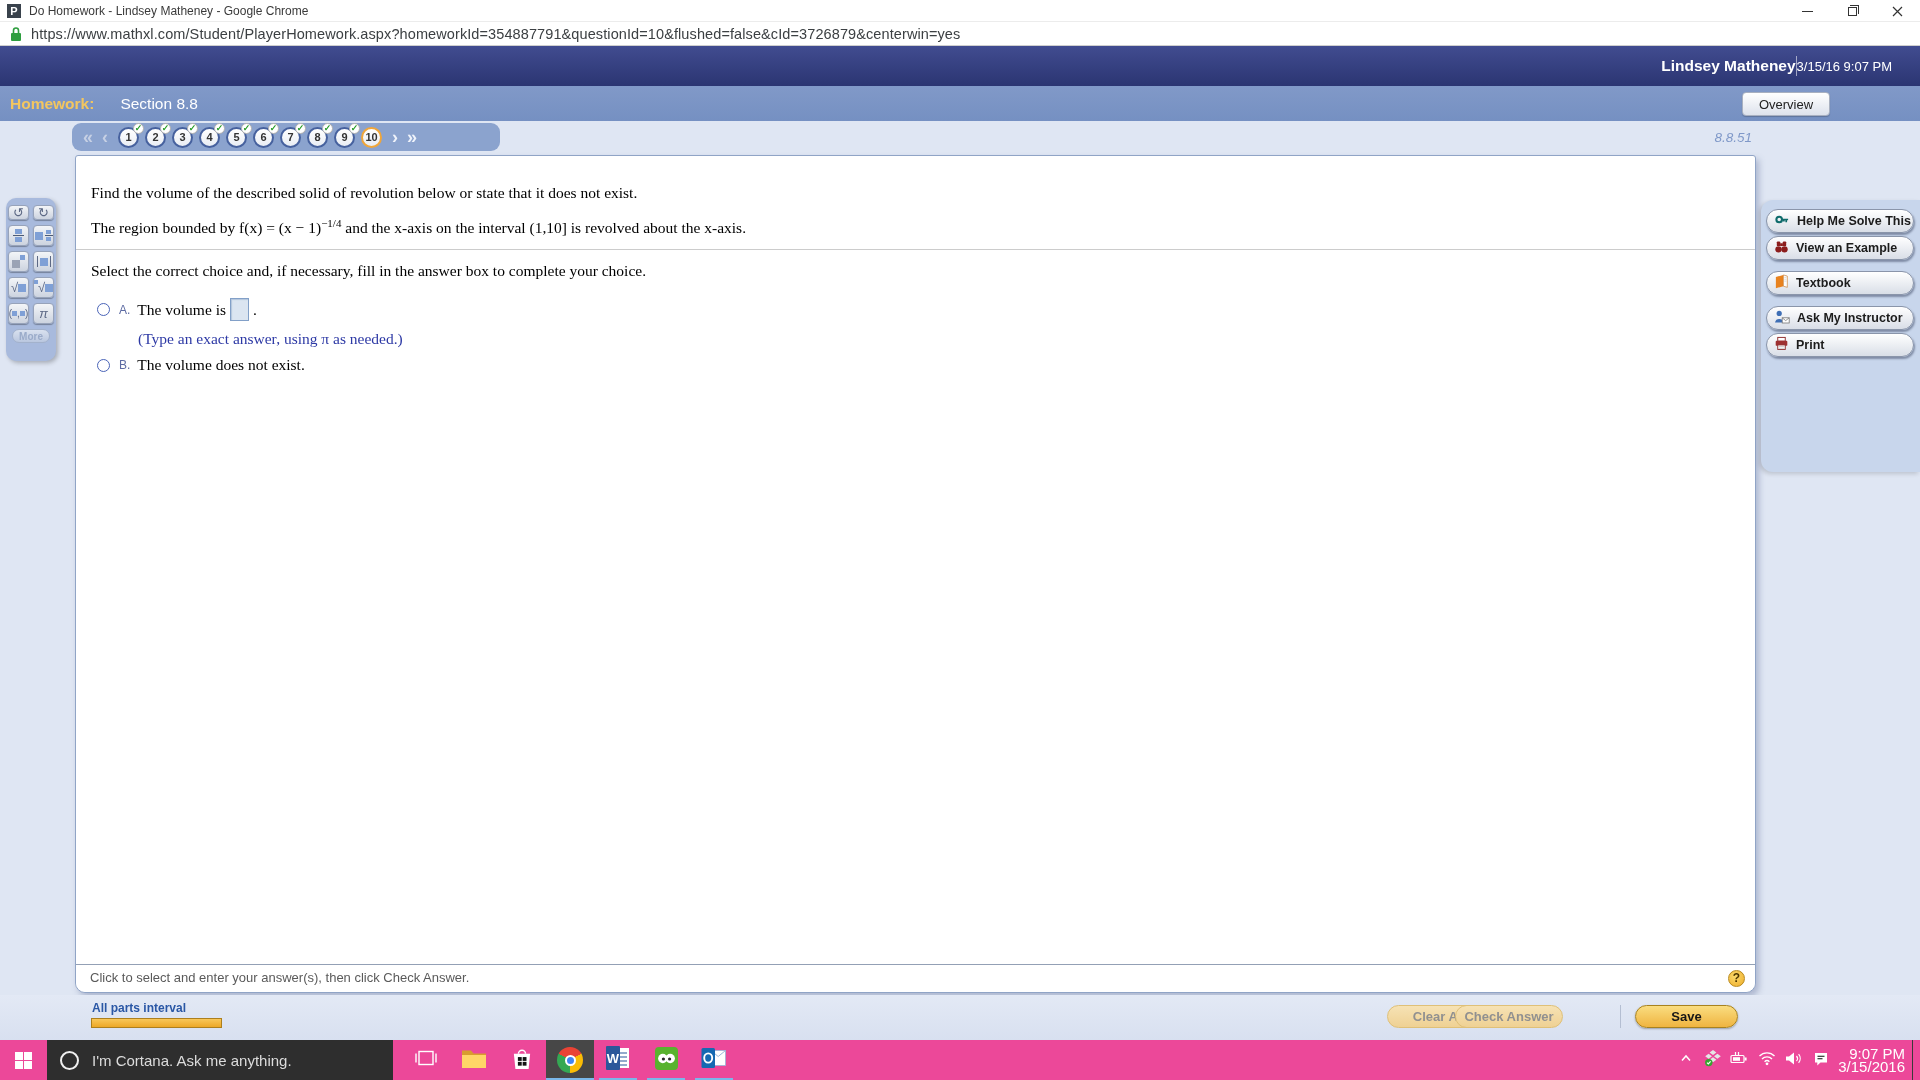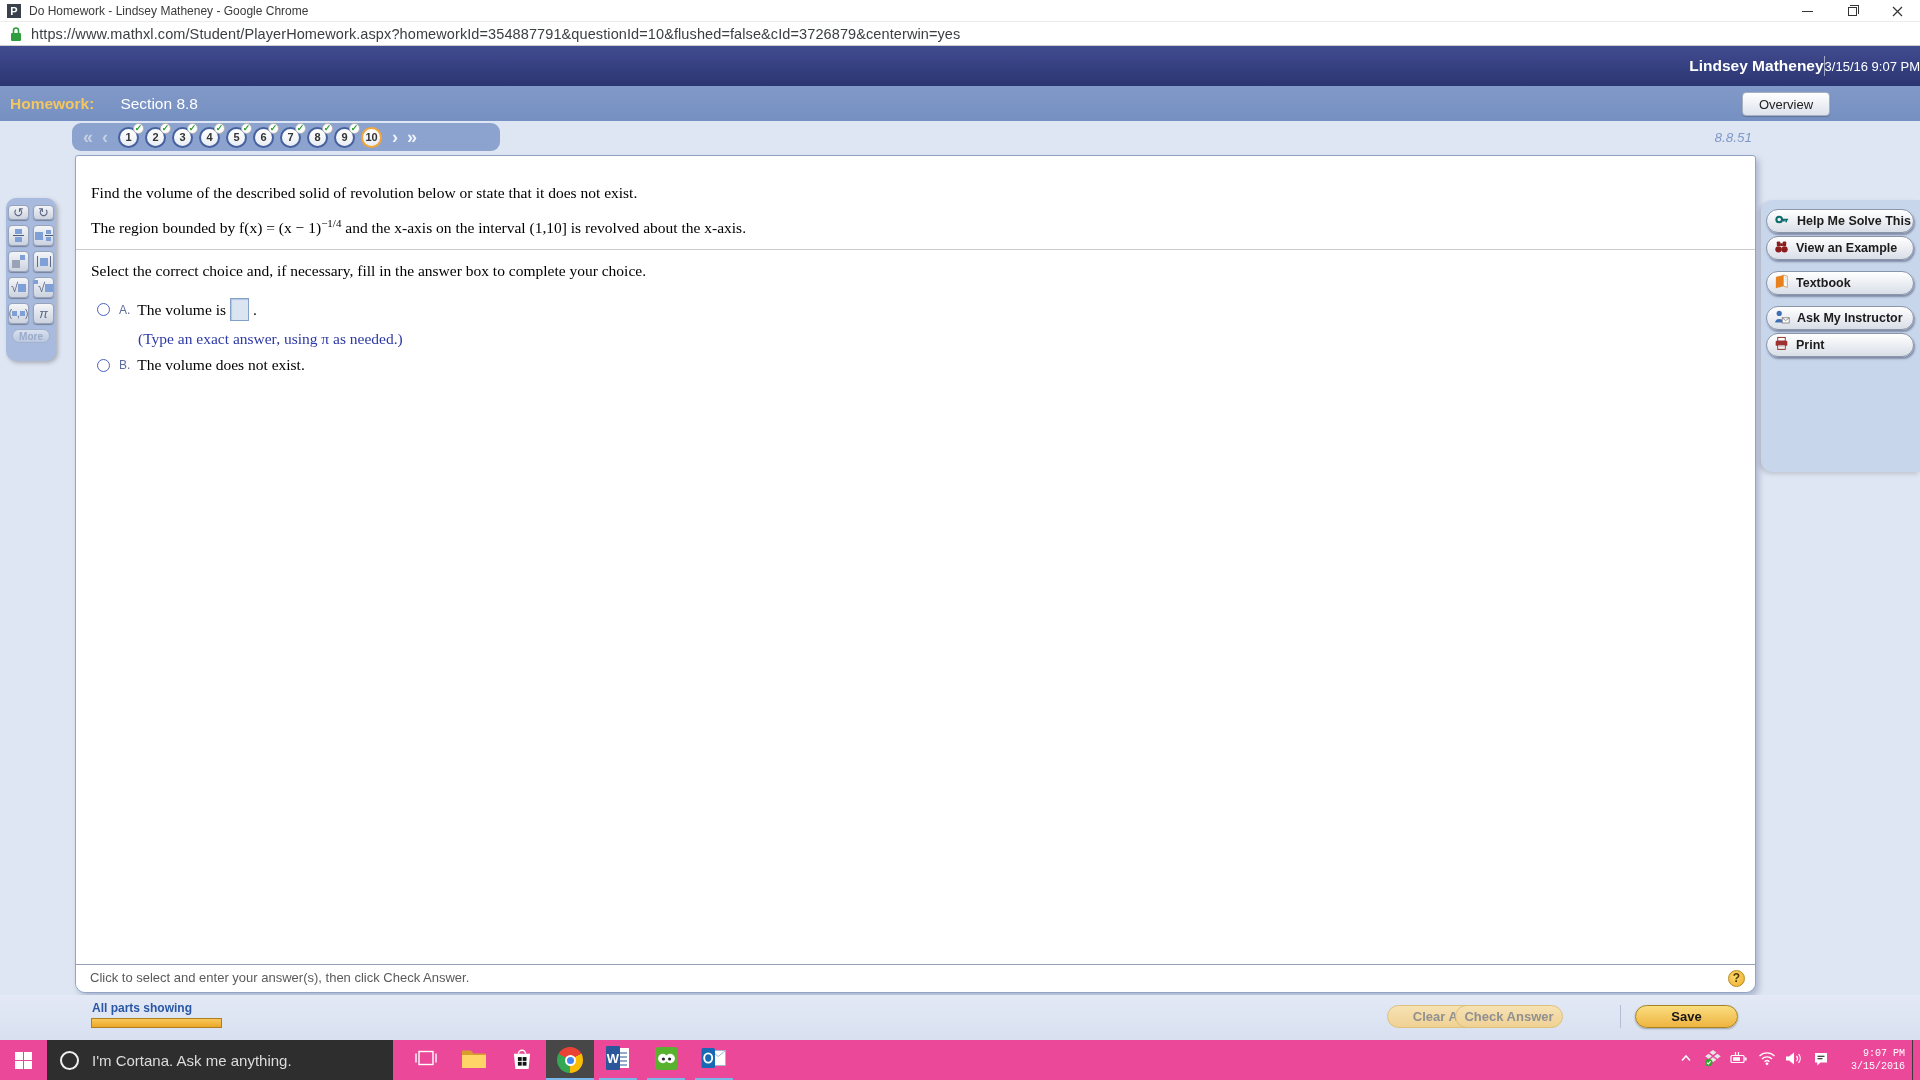--- a/index.html
+++ b/index.html
@@ -11,21 +11,21 @@
   .titlebar { position:absolute; left:0; top:0; width:1920px; height:22px; background:#fff; border-bottom:1px solid #ececec; display:flex; align-items:center; }
   .favicon { width:14px; height:14px; background:#39424c; color:#fff; font-size:11px; font-weight:bold; display:flex; align-items:center; justify-content:center; margin:0 8px 0 7px; }
   .wtitle { font-size:12px; color:#3a3a3a; }
   .wcontrols { position:absolute; right:0; top:0; height:22px; display:flex; }
   .wc { width:45px; height:22px; display:flex; align-items:center; justify-content:center; }
   .addressbar { position:absolute; left:0; top:22px; width:1920px; height:24px; background:#fff; border-bottom:1px solid #cfcfcf; display:flex; align-items:center;text-align:right; }
   .lockwrap { margin:0 9px 0 10px; display:flex; }
   .url { font-size:14.5px; color:#3c4043; letter-spacing:.1px; }
 
   
-  .navybar { position:absolute; left:0; top:46px; width:1920px; height:40px; background:linear-gradient(#414c90,#2b3572); display:flex; align-items:center; justify-content:flex-end; padding-right:0; }
+  .navybar { position:absolute; left:0; top:46px; width:1920px; height:40px; background:linear-gradient(#414c90,#2b3572); display:flex; align-items:center; justify-content:flex-end; padding-right:28px; }
   .username { color:#fff; font-weight:bold; font-size:15.5px; }
   .navysep { width:1px; height:20px; background:rgba(255,255,255,.55); }
   .datetime { color:#fff; font-size:13px; }
   .hwbar { position:absolute; left:0; top:86px; width:1920px; height:35px; background:linear-gradient(#8199c8,#7590c2); display:flex; align-items:center; }
   .hwlabel { margin-left:10px; color:#f3c65f; font-weight:bold; font-size:15.5px; }
   .hwname { margin-left:26px; color:#fff; font-size:15.5px; }
   .overviewbtn { position:absolute; right:90px; top:6px; width:88px; height:24px; border-radius:4px; background:linear-gradient(#ffffff,#dde2ec); border:1px solid #a8b0c0; font-size:13px; color:#222; display:flex; align-items:center; justify-content:center; box-shadow:0 1px 1px rgba(0,0,0,.2); }
 
   .page { position:absolute; left:0; top:121px; width:1920px; height:919px; background:#dfe6f3; }
 
@@ -105,21 +105,21 @@
   .tapps { display:flex; margin-left:9px; }
   .tapp { position:relative; width:48px; display:flex; align-items:center; justify-content:center; }
   .tapp.active { background:#474747; }
   .tapp.open::after { content:""; position:absolute; left:5px; right:5px; bottom:0; height:2.5px; background:#7ab8ea; }
   .tapp.active.open::after { left:0; right:0; }
   .chrome-o { width:26px; height:26px; border-radius:50%; background:conic-gradient(from -60deg,#ea4335 0 120deg,#fbbc05 120deg 240deg,#34a853 240deg 360deg); display:flex; align-items:center; justify-content:center; }
   .chrome-i { width:11px; height:11px; border-radius:50%; background:#4285f4; border:2.5px solid #fff; }
   .tspacer { flex:1; }
   .tray { display:flex; align-items:center; }
   .ticon { width:27px; height:40px; display:flex; align-items:center; justify-content:center; }
-  .clock { width:78px; text-align:right; padding-right:7px; color:#fff; font-size:10px; line-height:13px; display:flex; flex-direction:column; justify-content:center;font-family:Liberation Mono, monospace; }
+  .clock { width:78px; text-align:right; padding-right:7px; color:#fff; font-size:15px; line-height:13px; display:flex; flex-direction:column; justify-content:center; }
   .showdesk { width:8px; border-left:1px solid #3a3a3a; }
 
   .winmin { width:11px; height:1px; background:#333; display:block; }
   .winrest { position:relative; width:9px; height:9px; border:1px solid #333; display:block; }
   .winrest::before { content:""; position:absolute; left:1px; top:-3px; width:8px; height:8px; border-top:1px solid #333; border-right:1px solid #333; }
 </style>
 </head>
 <body>
 
 <div class="screen">
@@ -330,21 +330,21 @@
               <rect x="4" y="1.5" width="8" height="4" fill="#fff" stroke="#8c2a2a"></rect>
               <rect x="1.8" y="5" width="12.4" height="5.5" rx="1" fill="#9e3030"></rect>
               <rect x="4" y="9.5" width="8" height="4.8" fill="#fff" stroke="#8c2a2a"></rect>
               <path d="M5.2 11.2 h5.6 M5.2 13 h5.6" stroke="#bbb" stroke-width="0.7"></path>
             </svg></span>
           <span>Print</span>
         </div>
       </div>
 
     <div class="actionstrip"></div>
-    <span class="partslabel">All parts showing</span>
+    <span class="partslabel">All parts interval</span>
     <div class="progress"></div>
     <div class="abtn disabled clearbtn">Clear All</div>
     <div class="abtn disabled checkbtn">Check Answer</div>
     <div class="btndivider"></div>
     <div class="abtn savebtn">Save</div>
   </div>
 
   <div class="taskbar">
     <span class="startbtn">
       <svg width="17" height="17" viewBox="0 0 17 17" fill="#fff">

